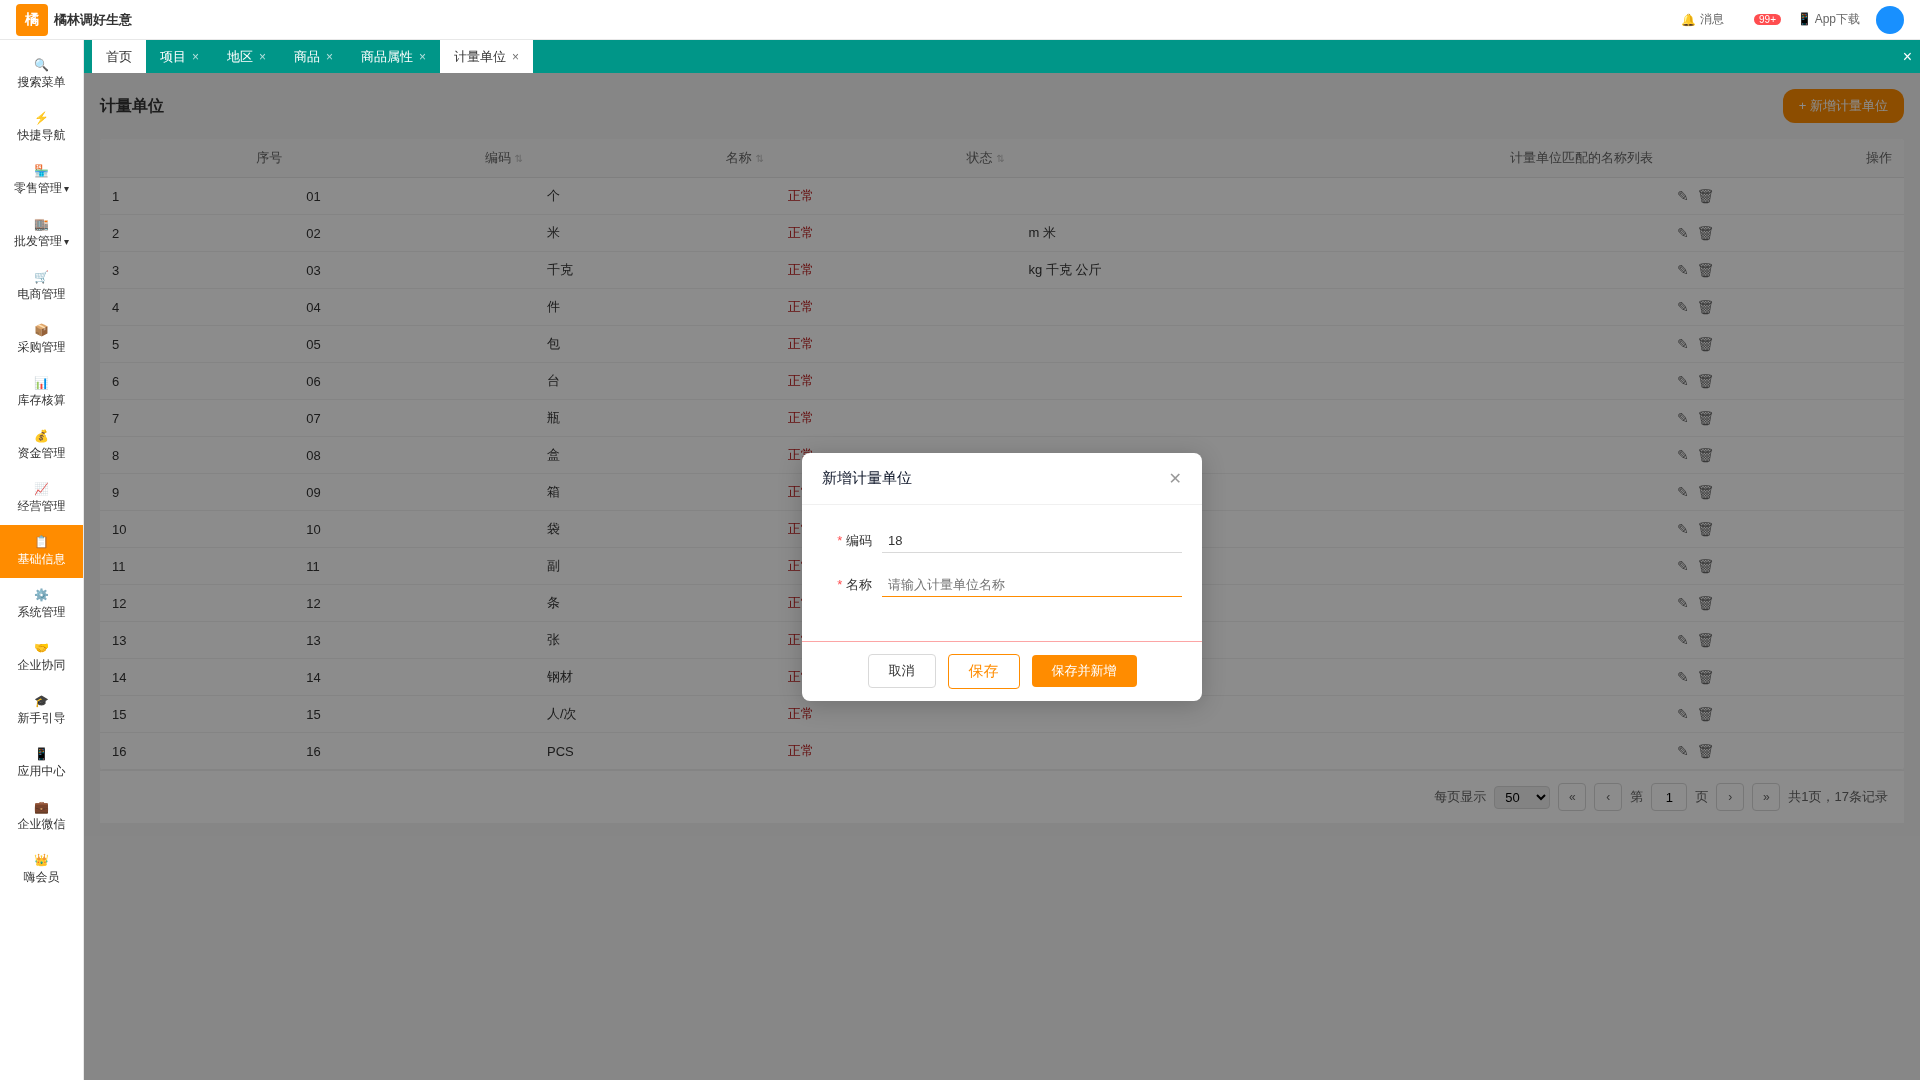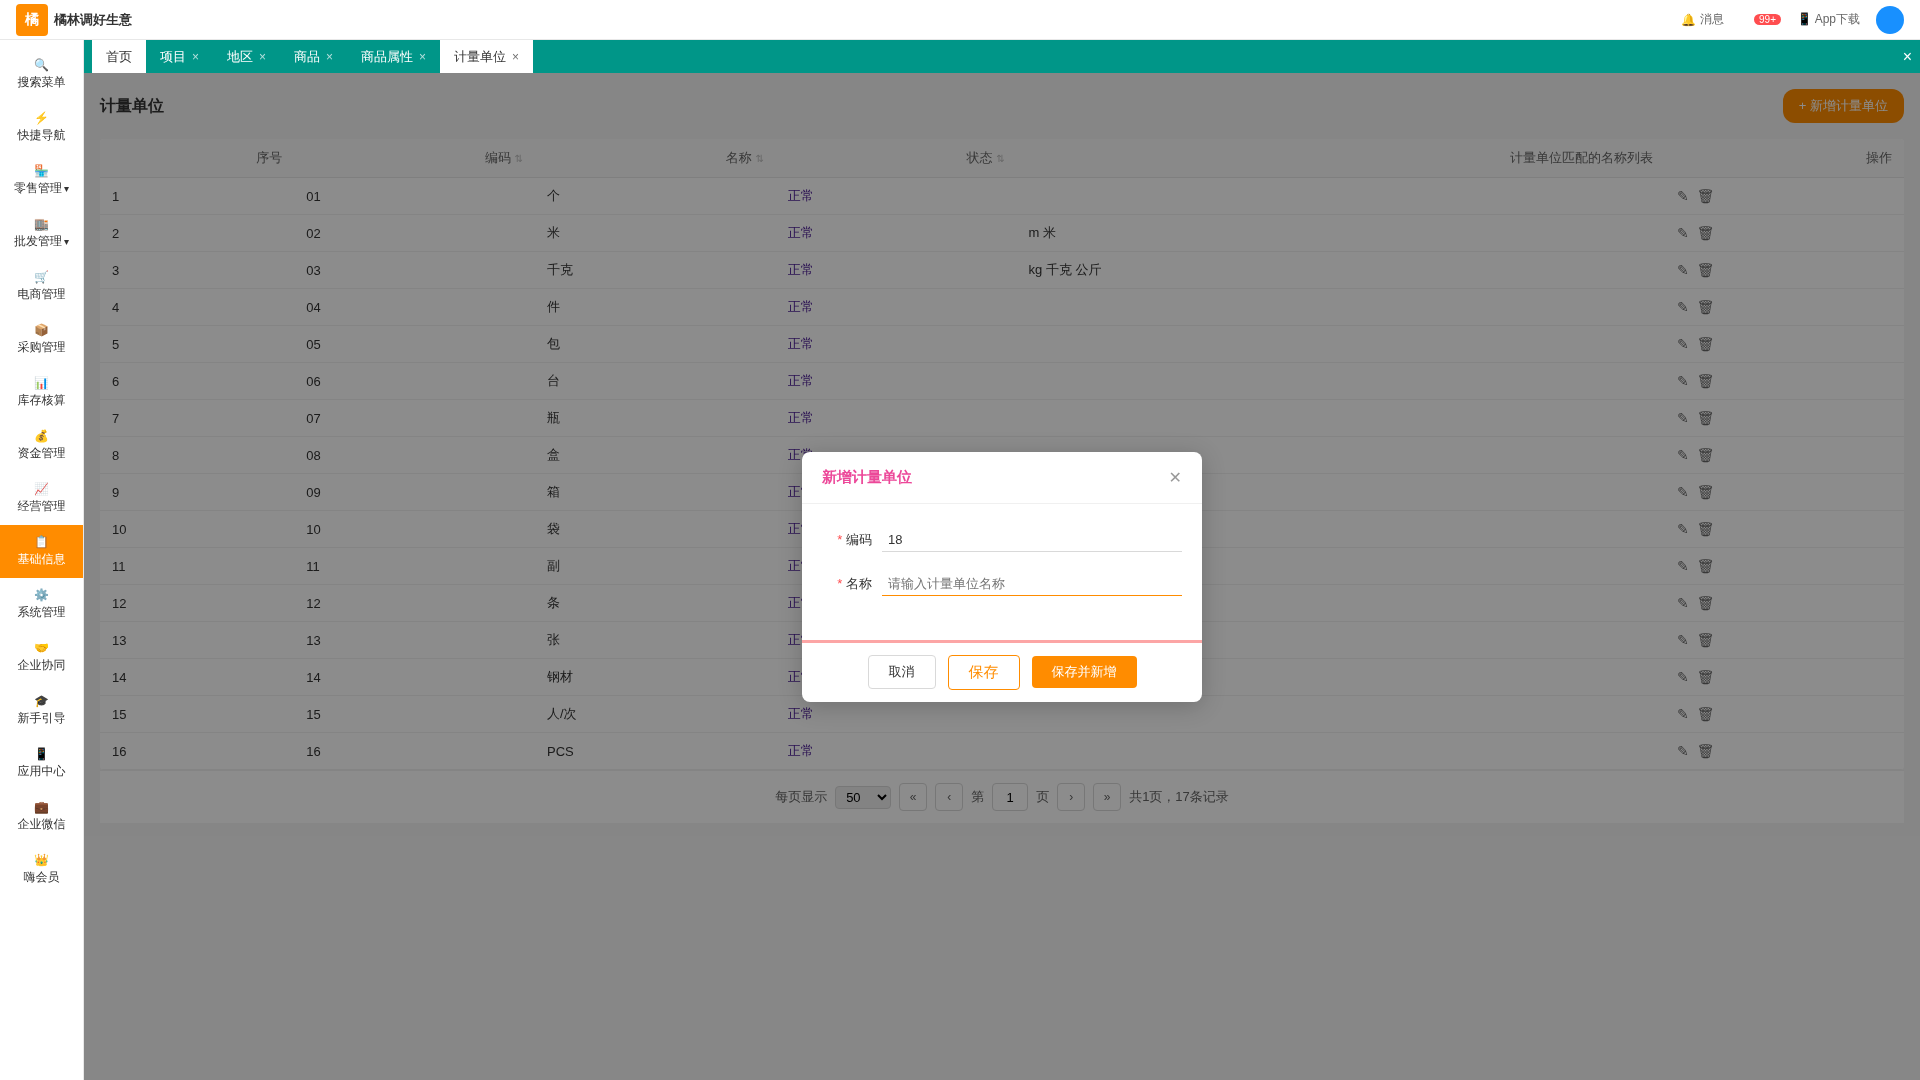--- a/index.html
+++ b/index.html
@@ -43,45 +43,45 @@
     .page-header { display: flex; align-items: center; justify-content: space-between; margin-bottom: 16px; }
     .page-title { font-size: 16px; font-weight: bold; color: #333; }
     .add-btn { background: #ff8c00; color: white; border: none; padding: 8px 16px; border-radius: 12px; cursor: pointer; font-size: 13px; }
 
     
     .table-container { background: #fff; border-radius: 4px; overflow: hidden; }
     table { width: 100%; border-collapse: collapse; }
     thead { background: #fafafa; }
     th { padding: 10px 12px; text-align: right; font-weight: 500; color: #666; font-size: 13px; border-bottom: 1px solid #e8e8e8; white-space: nowrap; }
     td { padding: 9px 12px; border-bottom: 1px solid #f0f0f0; color: #333; font-size: 13px; }
-    .status-normal { color: #4c1d95; }
+    .status-normal { color: #b91c1c; }
     .sort-icon { color: #bbb; font-size: 10px; }
     .action-btns { display: flex; gap: 8px; }
     .edit-btn { color: #666; cursor: pointer; font-size: 14px; }
     .del-btn { color: #666; cursor: pointer; font-size: 14px; }
 
     
-    .pagination-bar { padding: 12px 16px; background: #fff; border-top: 1px solid #f0f0f0; display: flex; align-items: center; justify-content: center; gap: 8px; font-size: 13px; color: #666; }
+    .pagination-bar { padding: 12px 16px; background: #fff; border-top: 1px solid #f0f0f0; display: flex; align-items: center; justify-content: flex-end; gap: 8px; font-size: 13px; color: #666; }
     .page-size-select { border: 1px solid #d9d9d9; border-radius: 4px; padding: 2px 6px; font-size: 13px; }
     .page-btn { border: 1px solid #d9d9d9; background: #fff; border-radius: 4px; width: 28px; height: 28px; cursor: pointer; display: flex; align-items: center; justify-content: center; font-size: 12px; color: #666; }
     .page-input { border: 1px solid #d9d9d9; border-radius: 4px; width: 36px; height: 28px; text-align: center; font-size: 13px; }
 
     
     .modal-overlay { position: absolute; top: -16px; left: -16px; right: 0; bottom: 0; width: calc(100% + 32px); height: calc(100% + 32px); background: rgba(0,0,0,0.45); z-index: 100; display: flex; align-items: center; justify-content: center; }
     .modal { background: #fff; border-radius: 8px; width: 400px; box-shadow: 0 4px 24px rgba(0,0,0,0.2); position: relative; }
     .modal-header { padding: 16px 20px; border-bottom: 1px solid #f0f0f0; display: flex; align-items: center; justify-content: space-between; }
-    .modal-title { font-size: 15px; font-weight: bold; color: #ec4899; }
+    .modal-title { font-size: 15px; font-weight: normal; color: #0f172a; }
     .modal-close { cursor: pointer; color: #999; font-size: 16px; background: none; border: none; }
     .modal-body { padding: 24px 20px; }
     .form-row { display: flex; align-items: center; margin-bottom: 20px; }
     .form-label { width: 60px; text-align: right; padding-right: 10px; font-size: 13px; color: #333; }
     .required { color: #ff4d4f; }
     .form-input { flex: 1; border: none; border-bottom: 1px solid #d9d9d9; padding: 4px 6px; font-size: 13px; outline: none; color: #333; }
     .form-input.active-border { border-bottom-color: #ff8c00; }
-    .modal-footer { padding: 12px 17px; border-top: 3px solid #fca5a5; display: flex; align-items: center; justify-content: center; gap: 12px; }
+    .modal-footer { padding: 12px 17px; border-top: 1px solid #fca5a5; display: flex; align-items: center; justify-content: center; gap: 12px; }
     .btn-cancel { border: 1px solid #d9d9d9; background: #fff; color: #333; padding: 7px 20px; border-radius: 4px; cursor: pointer; font-size: 13px; }
     .btn-save { border: 1px solid #ff8c00; background: #fff; color: #ff8c00; padding: 7px 20px; border-radius: 4px; cursor: pointer; font-size: 15px; }
     .btn-save-new { background: #ff8c00; color: #fff; border: none; padding: 7px 20px; border-radius: 4px; cursor: pointer; font-size: 13px; }
   </style>
 </head>
 <body>
 
 <div class="top-bar">
   <div class="top-bar-left">
     <div class="logo-area">

